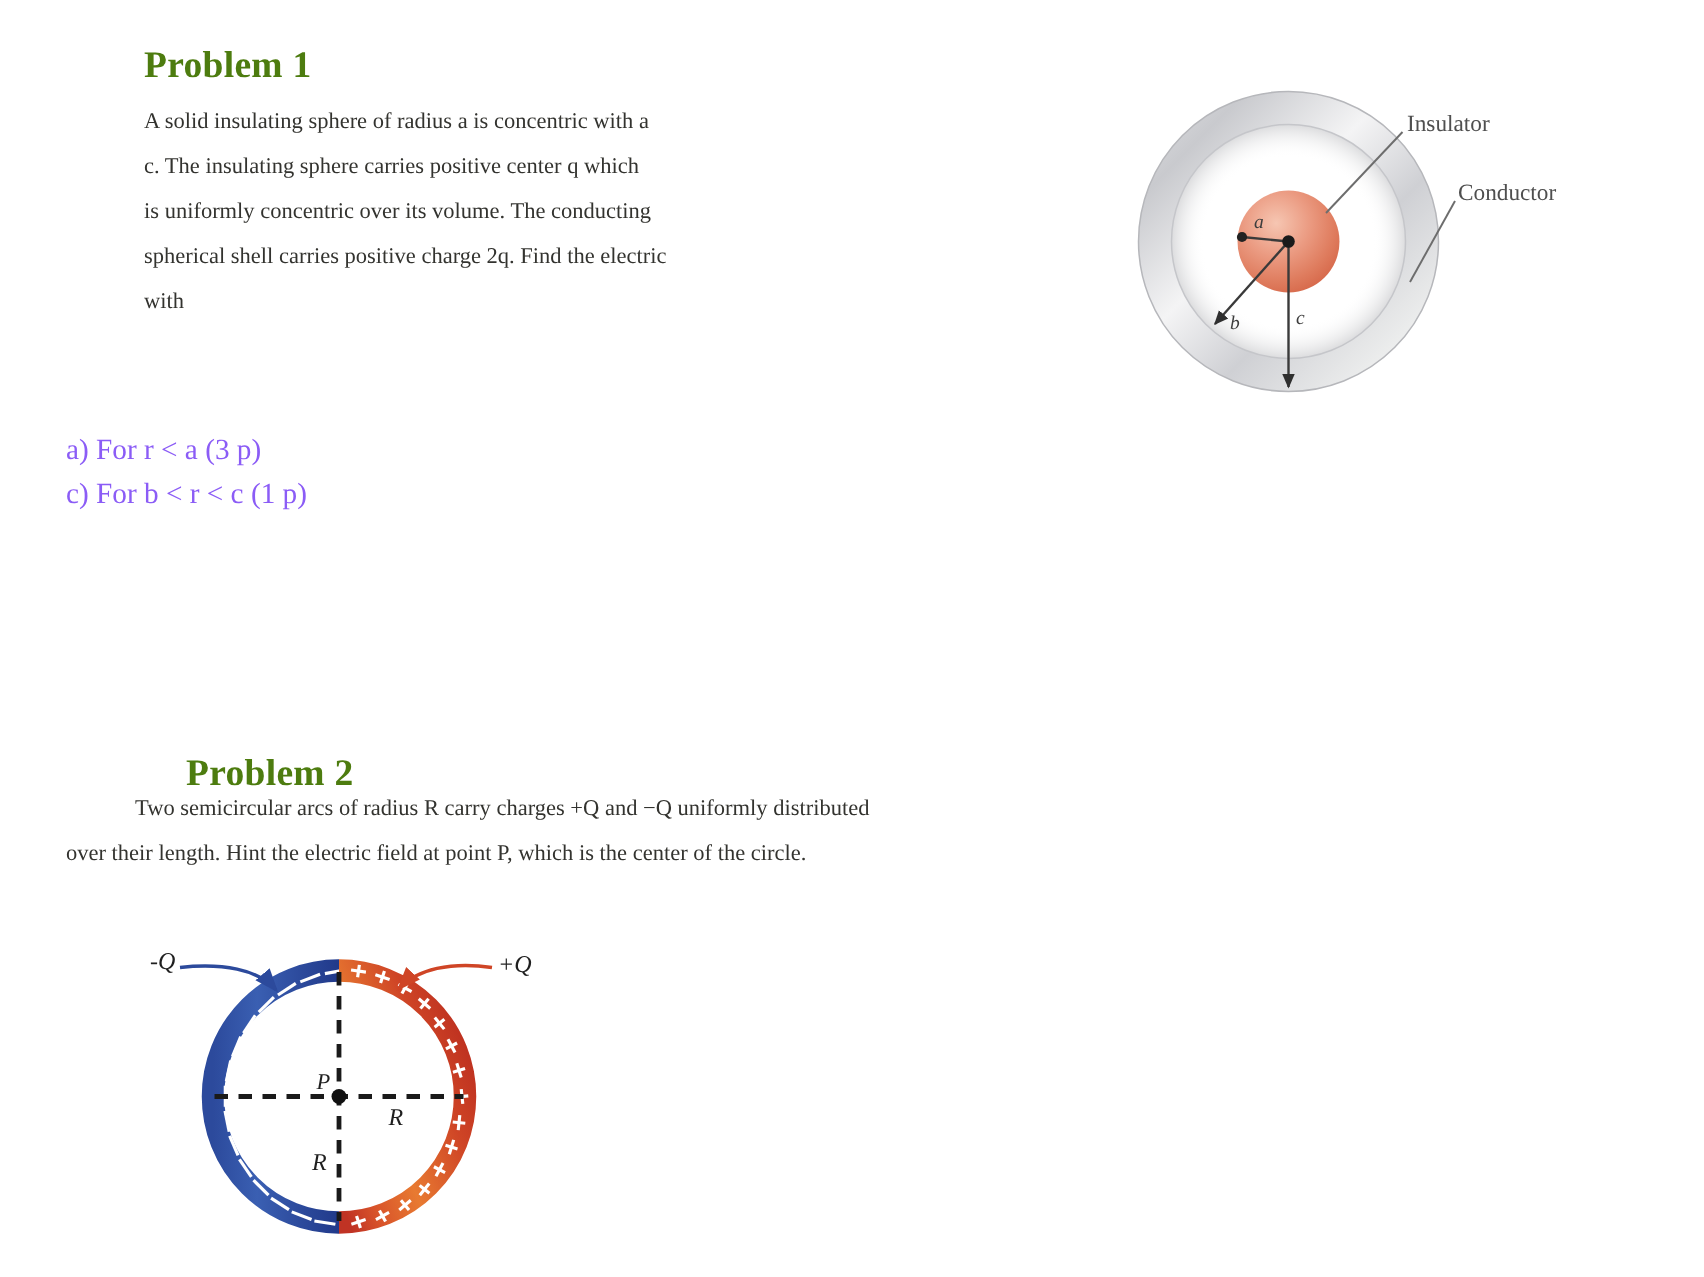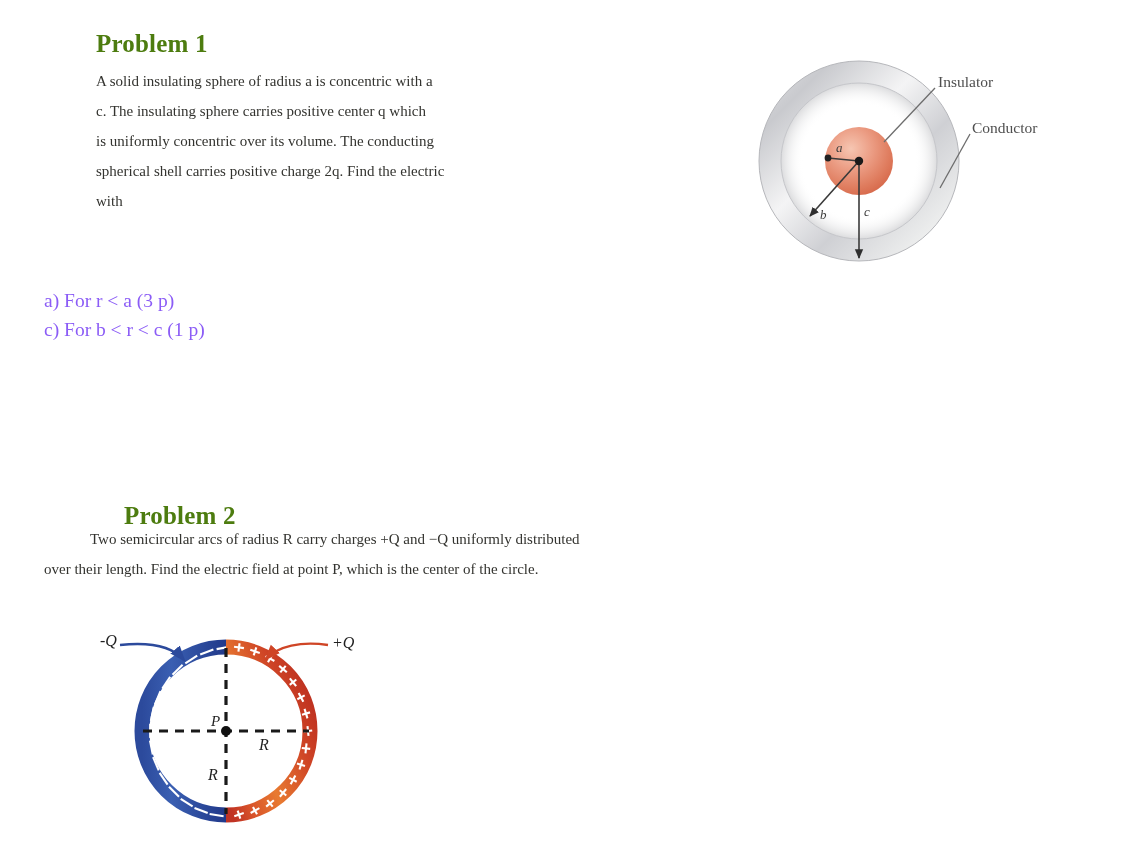--- a/index.html
+++ b/index.html
@@ -175,21 +175,21 @@
 
       <line x1="192" y1="144" x2="222" y2="90" stroke="#6d6d6d" stroke-width="1.3"></line>
       <text x="224" y="89" font-family="Liberation Serif, serif" font-size="15.5" fill="#4f4f4f">Conductor</text>
     </svg>
   </div>
 
   <div class="heading" id="problem2-heading">Problem 2</div>
 
   <div class="body-text" id="problem2-statement">
     <div class="indent-line">Two semicircular arcs of radius R carry charges +Q and −Q uniformly distributed</div>
-    <div>over their length.  Find the electric field at point P, which is the center of the circle.</div>
+    <div>over their length.  Hint the electric field at point P, which is the center of the circle.</div>
   </div>
 
   <div id="ring-figure">
     <svg width="320" height="205" viewBox="0 0 320 205" xmlns="http://www.w3.org/2000/svg">
       <defs>
         <linearGradient id="negGrad" x1="0%" y1="0%" x2="100%" y2="0%">
           <stop offset="0%" stop-color="#2c4a9c"></stop>
           <stop offset="35%" stop-color="#3a5fb2"></stop>
           <stop offset="70%" stop-color="#2c4a9c"></stop>
           <stop offset="100%" stop-color="#21398a"></stop>

